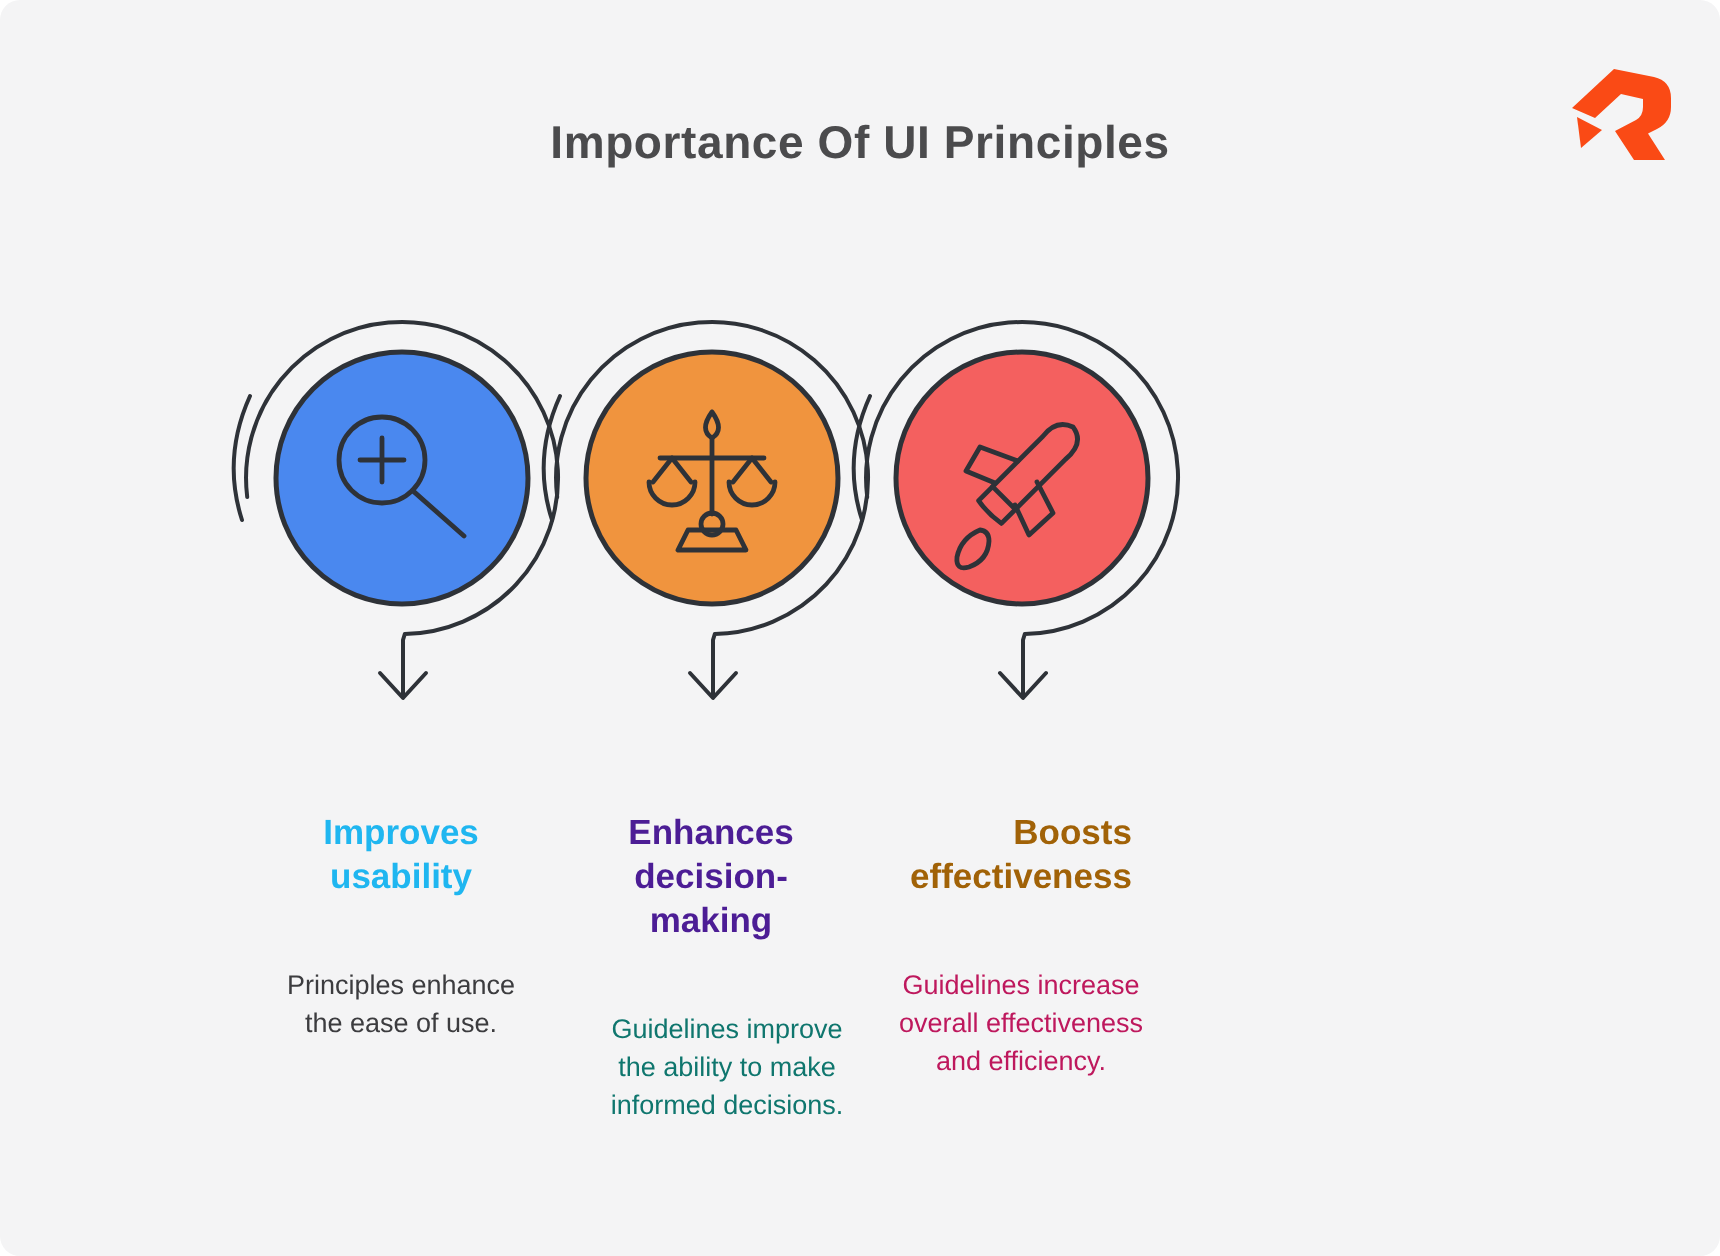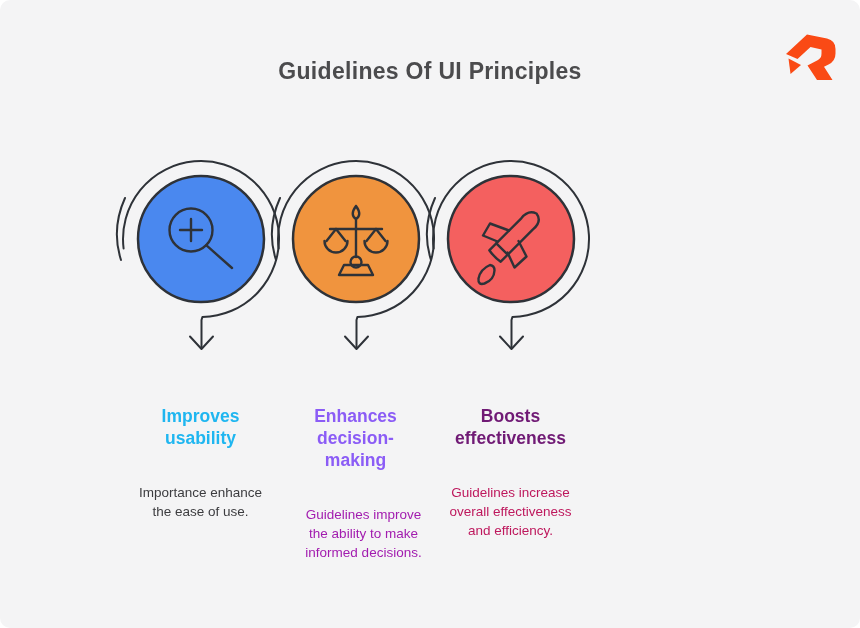--- a/index.html
+++ b/index.html
@@ -27,21 +27,21 @@
   .desc{
     margin:10px 0 0 0;text-align:center;font-size:13.5px;line-height:19px;
     color:#3C3C3F;white-space:pre-line;
   }
 </style>
 </head>
 <body>
 
 <div class="card" style="background: rgb(244, 244, 245);">
 
-  <h1 class="title" style="color: rgb(75, 75, 77);">Guidelines Of UI Principles</h1>
+  <h1 class="title" style="color: rgb(75, 75, 77);">Importance Of UI Principles</h1>
 
   <svg class="logo" viewBox="0 0 56 50" aria-hidden="true">
     <path d="M 4,24 L 25,4.5 L 45,8.5 Q 53.5,10.5 53.5,19 L 53.5,23.5 Q 53.5,31 46.5,34.5 L 42,36.8 L 50.5,50 L 35,50 L 25.5,35.5 L 36,30 Q 39.5,28 39.5,23.5 L 39.5,19.5 L 28.5,17 L 15.5,29 Z" fill="#FA4A15"></path>
     <path d="M 6.5,28.5 L 19,35 L 8.5,44 Z" fill="#FA4A15"></path>
   </svg>
 
   <div class="row">
 
     <div class="item">
       <svg class="graphic" viewBox="0 0 155 212">
@@ -51,21 +51,21 @@
         <circle class="fillcircle" cx="78" cy="91" r="63" fill="#4A88EF"></circle>
         <g class="icon">
           <circle cx="68" cy="82" r="21.5"></circle>
           <line x1="57" y1="82" x2="79" y2="82"></line>
           <line x1="68" y1="71" x2="68" y2="93"></line>
           <line x1="83.2" y1="97.2" x2="109" y2="120"></line>
         </g>
       </svg>
       <div class="heading" style="color: rgb(31, 182, 240);">Improves
 usability</div>
-      <div class="desc" style="color: rgb(60, 60, 63);">Importance enhance
+      <div class="desc" style="color: rgb(60, 60, 63);">Principles enhance
 the ease of use.</div>
     </div>
 
     <div class="item">
       <svg class="graphic" viewBox="0 0 155 212">
         <path class="loop" d="M 2,50 Q -12,81 -2,112"></path>
         <path class="loop" d="M 0.6,100.5 A 78 78 0 1 1 79.4,169 L 78.5,172 L 78.5,199"></path>
         <path class="loop" d="M 67,188.5 L 78.5,201 L 90,188.5"></path>
         <circle class="fillcircle" cx="78" cy="91" r="63" fill="#F0943E"></circle>
         <g class="icon">
@@ -73,43 +73,43 @@
           <line x1="78" y1="71" x2="78" y2="109"></line>
           <line x1="52" y1="81" x2="104" y2="81"></line>
           <path d="M 58,81 L 48.5,93 M 58,81 L 67.5,93"></path>
           <path d="M 46.5,93 A 11.5 11.5 0 0 0 69.5,93"></path>
           <path d="M 98,81 L 88.5,93 M 98,81 L 107.5,93"></path>
           <path d="M 86.5,93 A 11.5 11.5 0 0 0 109.5,93"></path>
           <circle cx="78" cy="114" r="5.5"></circle>
           <path d="M 61,127 L 95,127 L 90,117 L 66,117 Z"></path>
         </g>
       </svg>
-      <div class="heading" style="color: #8b5cf6;">Enhances
+      <div class="heading" style="color: #4c1d95;">Enhances
 decision-
 making</div>
-      <div class="desc" style="color: #a21caf; margin-left: 16px;">Guidelines improve
+      <div class="desc" style="color: #0f766e; margin-left: 16px;">Guidelines improve
 the ability to make
 informed decisions.</div>
     </div>
 
     <div class="item">
       <svg class="graphic" viewBox="0 0 155 212">
         <path class="loop" d="M 2,50 Q -12,81 -2,112"></path>
         <path class="loop" d="M 0.6,100.5 A 78 78 0 1 1 79.4,169 L 78.5,172 L 78.5,199"></path>
         <path class="loop" d="M 67,188.5 L 78.5,201 L 90,188.5"></path>
         <circle class="fillcircle" cx="78" cy="91" r="63" fill="#F4605F"></circle>
         <g class="icon">
           <path d="M 56.3,102.3 L 88.3,70.3 Q 95,61.5 103.5,65.5 Q 109.5,73.5 99.7,81.7 L 67.7,113.7 Q 61,109 56.3,102.3 Z"></path>
           <line x1="63.3" y1="95.3" x2="74.7" y2="106.7"></line>
           <path d="M 76,82.5 L 57,75.5 L 50,87.5 L 64.5,93.5"></path>
           <path d="M 85.5,93 L 93.5,108.5 L 81.5,119.5 L 74.5,104.5"></path>
           <path d="M 57,117 Q 47.5,121 45.5,130.5 Q 44.8,137.5 51.5,135.5 Q 61,132 61.5,122.5 Q 61.5,117.5 57,117 Z"></path>
         </g>
       </svg>
-      <div class="heading" style="color: #701a75;">Boosts
+      <div class="heading" style="color: #a16207; text-align: right;">Boosts
 effectiveness</div>
       <div class="desc" style="color: #be185d;">Guidelines increase
 overall effectiveness
 and efficiency.</div>
     </div>
 
 
   </div>
 </div>
 

